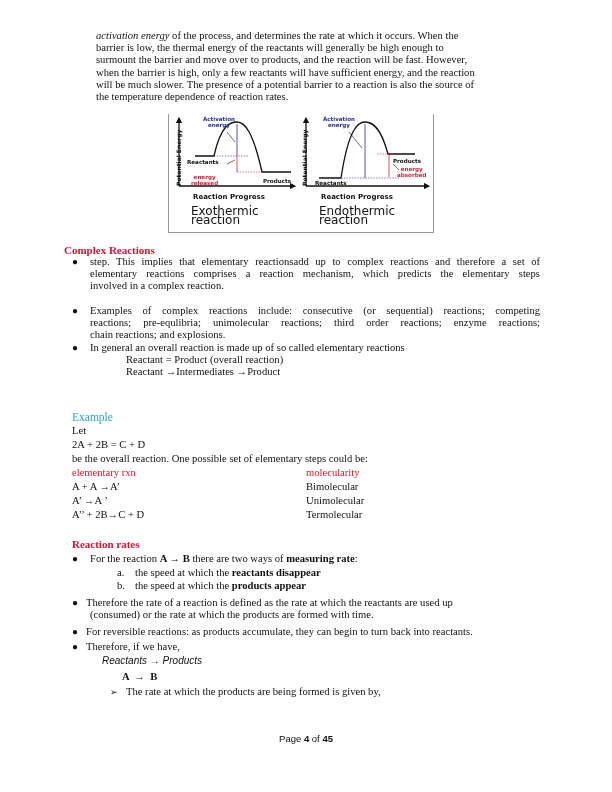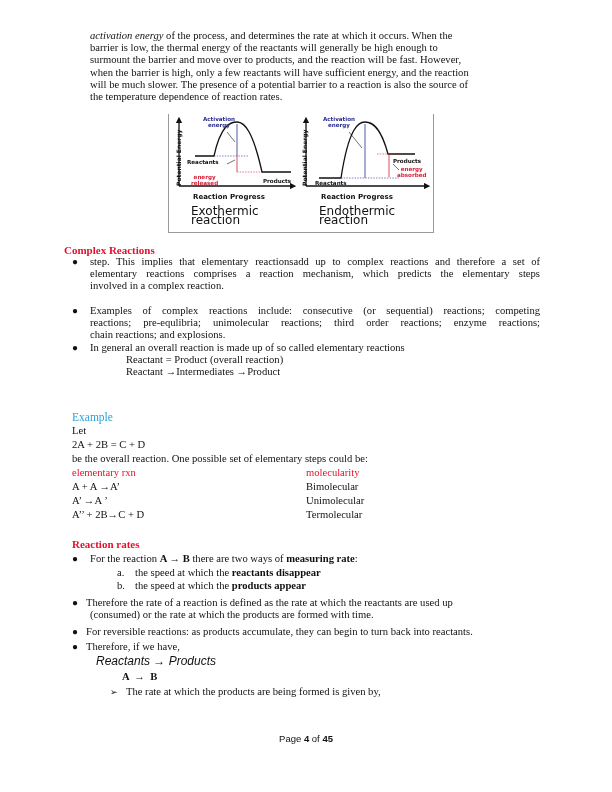--- a/index.html
+++ b/index.html
@@ -16,21 +16,21 @@
   
   .diagram { left: 168px; top: 114px; width: 264px; height: 118px; border: 1px solid #999; border-top: none; background: #fff; }
   .dlabel { font-family: "DejaVu Sans", sans-serif; font-weight: bold; font-size: 5.6px; position: absolute; line-height: 6.2px; text-align: center; }
   .dtitle { font-family: "DejaVu Sans", sans-serif; font-size: 12px; position: absolute; text-align: left; line-height: 8.5px; }
   .ylab { font-family: "DejaVu Sans", sans-serif; font-weight: bold; font-size: 6px; position: absolute; transform: rotate(-90deg); transform-origin: left top; white-space: nowrap; }
   .xlab { font-family: "DejaVu Sans", sans-serif; font-weight: bold; font-size: 7px; position: absolute; white-space: nowrap; }
 </style>
 </head>
 <body>
 
-<div class="abs" style="left:90px; top:30px; width:445px;">
+<div class="abs" style="left:96px; top:30px; width:445px;">
   <div><span class="it" style="font-style:italic">activation energy</span><span> of the process, and determines the rate at which it occurs. When the</span></div>
   <div>barrier is low, the thermal energy of the reactants will generally be high enough to</div>
   <div>surmount the barrier and move over to products, and the reaction will be fast. However,</div>
   <div>when the barrier is high, only a few reactants will have sufficient energy, and the reaction</div>
   <div>will be much slower. The presence of a potential barrier to a reaction is also the source of</div>
   <div>the temperature dependence of reaction rates.</div>
 </div>
 
 <div class="abs diagram">
   <svg width="264" height="118" style="position:absolute;left:0;top:0">
@@ -163,21 +163,21 @@
   <div>Therefore the rate of a reaction is defined as the rate at which the reactants are used up</div>
   <div style="padding-left:4px;">(consumed) or the rate at which the products are formed with time.</div>
 </div>
 
 <span class="bullet" style="top:626px;">●</span>
 <div class="abs" style="left:86px; top:626px; white-space:nowrap;">For reversible reactions: as products accumulate, they can begin to turn back into reactants.</div>
 
 <span class="bullet" style="top:641px;">●</span>
 <div class="abs" style="left:86px; top:641px;">Therefore, if we have,</div>
 
-<div class="abs" style="left:96px; top:655px; font-family:'Liberation Sans', sans-serif; font-style:italic; font-size:12px;">Reactants → Products</div>
+<div class="abs" style="left:102px; top:655px; font-family:'Liberation Sans', sans-serif; font-style:italic; font-size:10px;">Reactants → Products</div>
 <div class="abs" style="left:122px; top:671px; font-weight:bold; white-space:pre;">A  →  B</div>
 
 <span class="abs" style="left:110px; top:686px; font-size:9px;">➢</span>
 <div class="abs" style="left:126px; top:686px; white-space:nowrap;">The rate at which the products are being formed is given by,</div>
 
 <div class="abs footer" style="left:0; width:612px; top:733px; text-align:center;">
   <span>Page </span><b>4</b><span> of </span><b>45</b>
 </div>
 
 </body></html>

